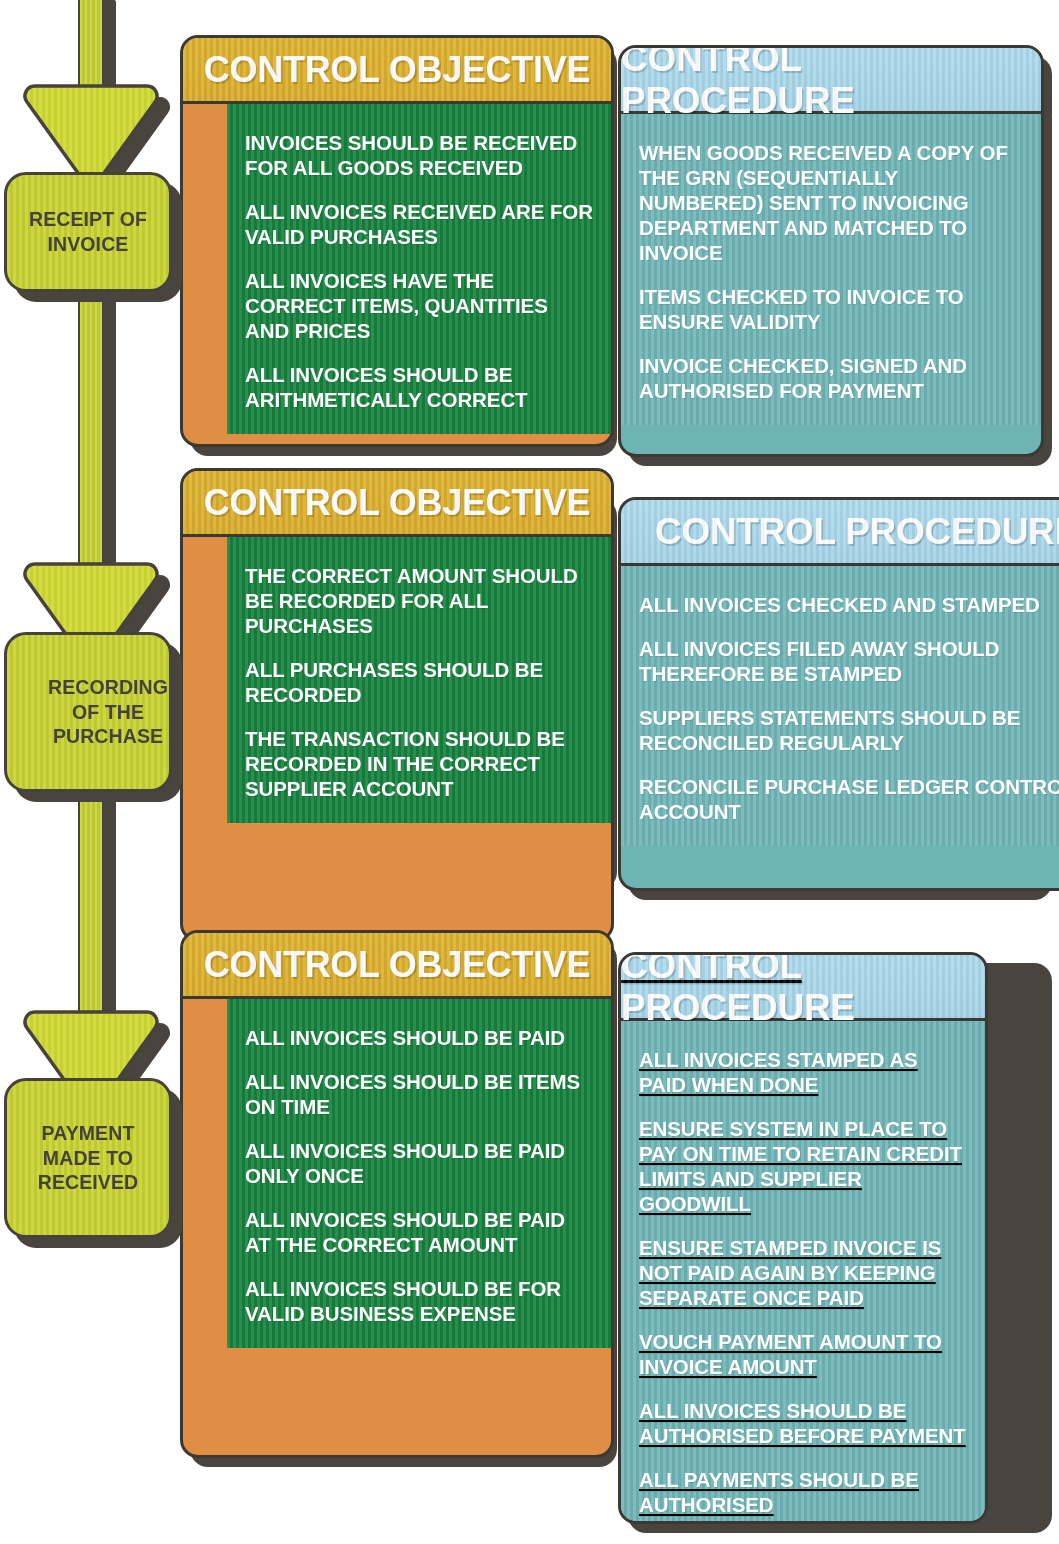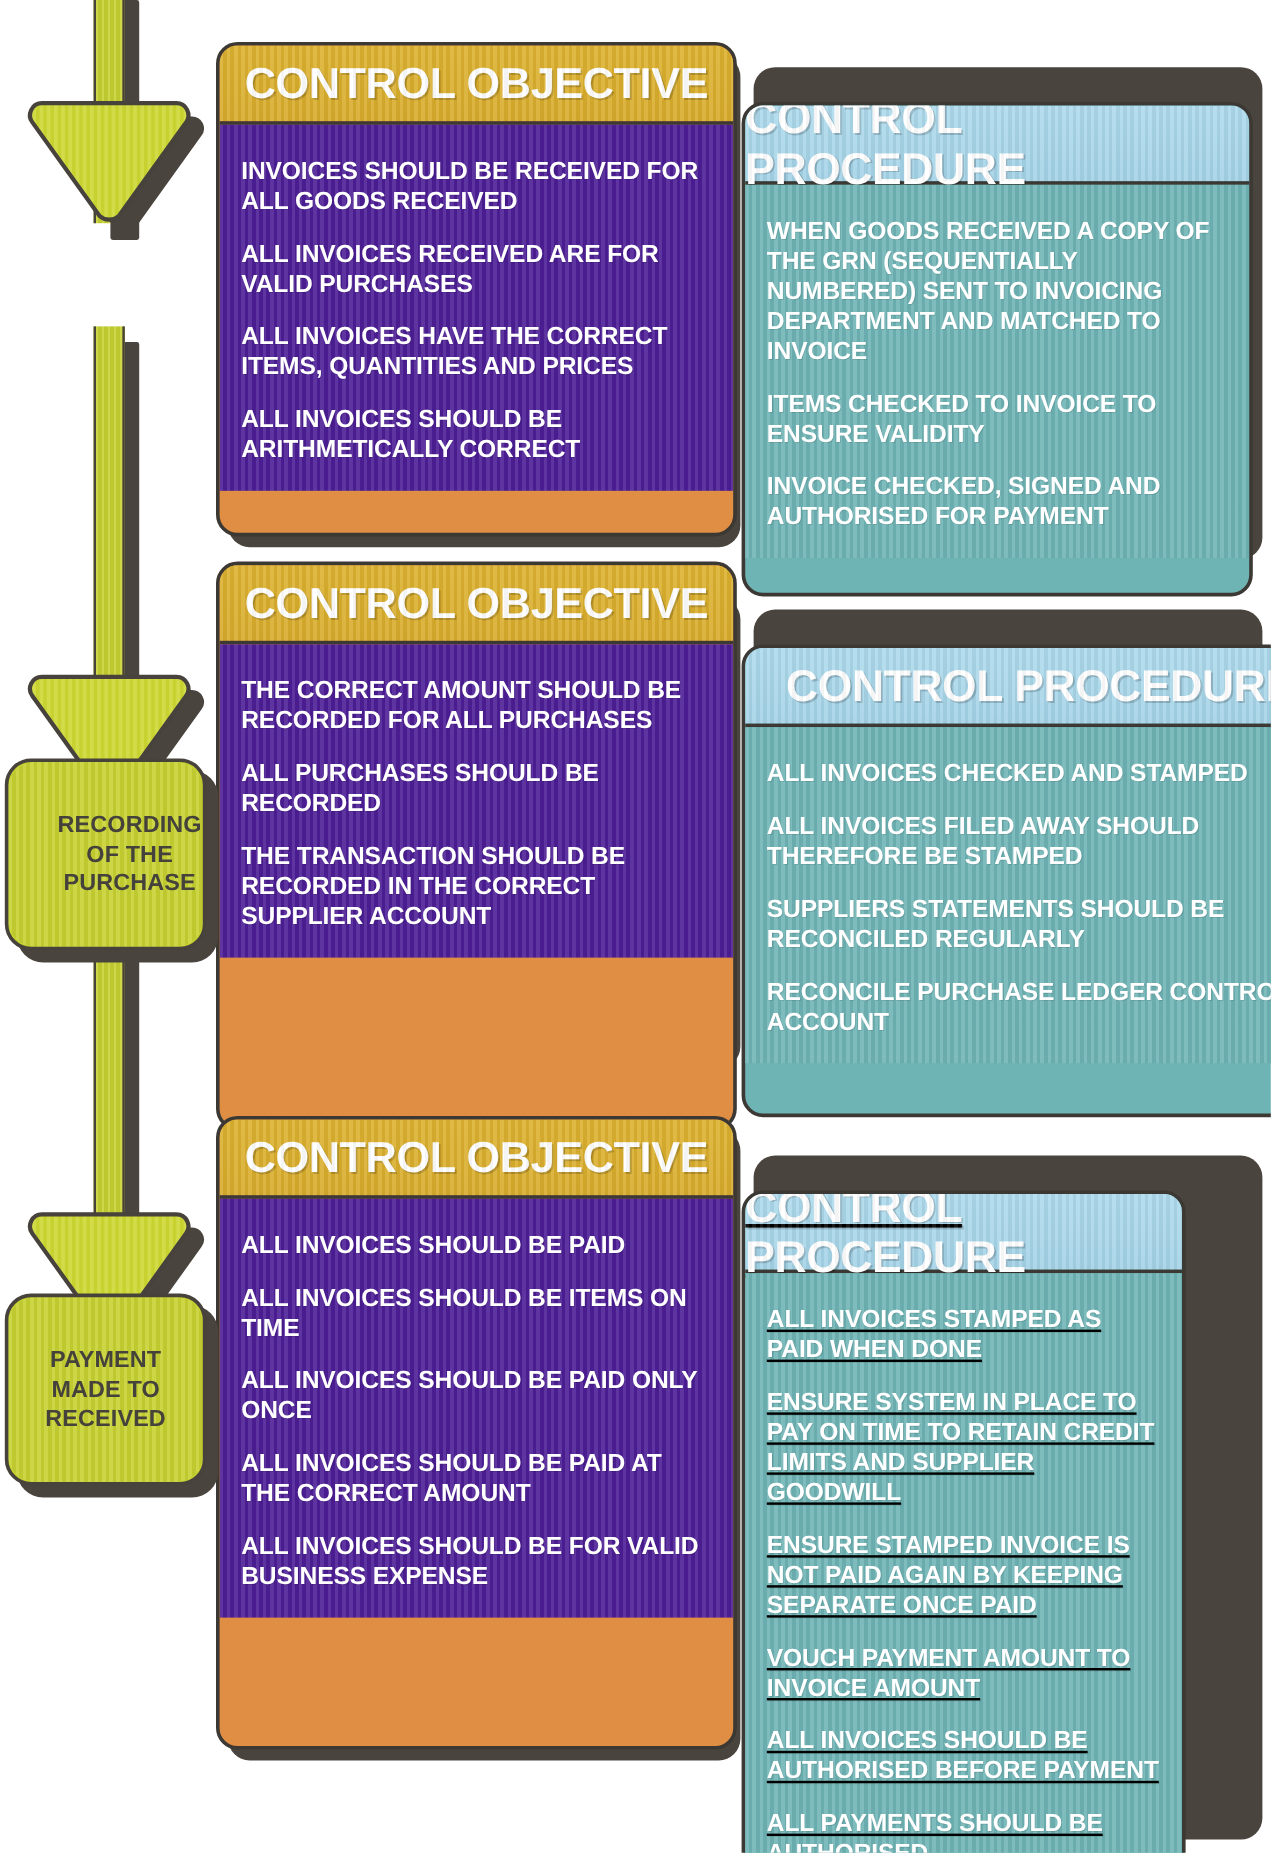--- a/index.html
+++ b/index.html
@@ -153,36 +153,36 @@
     margin-bottom: 19px;
     text-shadow: 0.8px 0.8px 0 rgba(0,0,0,0.10);
   }
   .panel-body .item:last-child { margin-bottom: 0; }
 
   
   .panel.objective { background: #e08e43; }
   .panel.objective .panel-head {
     background: linear-gradient(180deg, #dcb230 0%, #d8ab2c 100%);
   }
-  .panel.objective .panel-body { background: #4c1d95; }
+  .panel.objective .panel-body { background: #15803d; margin-left: 44px; }
 
   
   .panel.procedure { background: #6fb4b5; }
   .panel.procedure .panel-head {
     background: linear-gradient(180deg, #aedaec 0%, #a4d3e7 100%);
     color: #ffffff;
   }
   .panel.procedure .panel-body { background: #6fb4b5; }
 
   .panel.procedure .panel-head { font-size: 37px; }
 
   
   .z-obj { z-index: 10; }
   .z-obj-sh { z-index: 9; }
-  .z-proc { z-index: 20; margin-top: 40px; }
+  .z-proc { z-index: 20; }
   .z-proc-sh { z-index: 19; }
   .z-flow { z-index: 30; }
 </style>
 </head>
 <body>
 
 <div id="stage">
 
   <div class="flow-col z-flow">
 
@@ -220,20 +220,24 @@
 
     <div class="arrow" style="left:21px; top:1008px;">
       <svg class="head-sh" viewBox="0 0 140 108" xmlns="http://www.w3.org/2000/svg" aria-hidden="true">
         <path d="M14 4 H126 a10 10 0 0 1 8 16 L78 98 a12 12 0 0 1 -16 0 L6 20 a10 10 0 0 1 8 -16 Z" fill="#4a443e"></path>
       </svg>
       <svg class="head" viewBox="0 0 140 108" xmlns="http://www.w3.org/2000/svg" aria-hidden="true">
         <path d="M14 4 H126 a10 10 0 0 1 8 16 L78 98 a12 12 0 0 1 -16 0 L6 20 a10 10 0 0 1 8 -16 Z" fill="url(#stripeA)" stroke="#47423c" stroke-width="3.5" stroke-linejoin="round"></path>
       </svg>
     </div>
 
+    <div class="node stripes" style="left:4px; top:172px; height:120px;">
+      <span class="node-label">RECEIPT OF
+INVOICE</span>
+    </div>
 
     <div class="node stripes" style="left:4px; top:632px; height:160px;padding-left:48px;">
       <span class="node-label">RECORDING
 OF THE
 PURCHASE</span>
     </div>
 
     <div class="node stripes" style="left:4px; top:1078px; height:160px;">
       <span class="node-label">PAYMENT
 MADE TO

